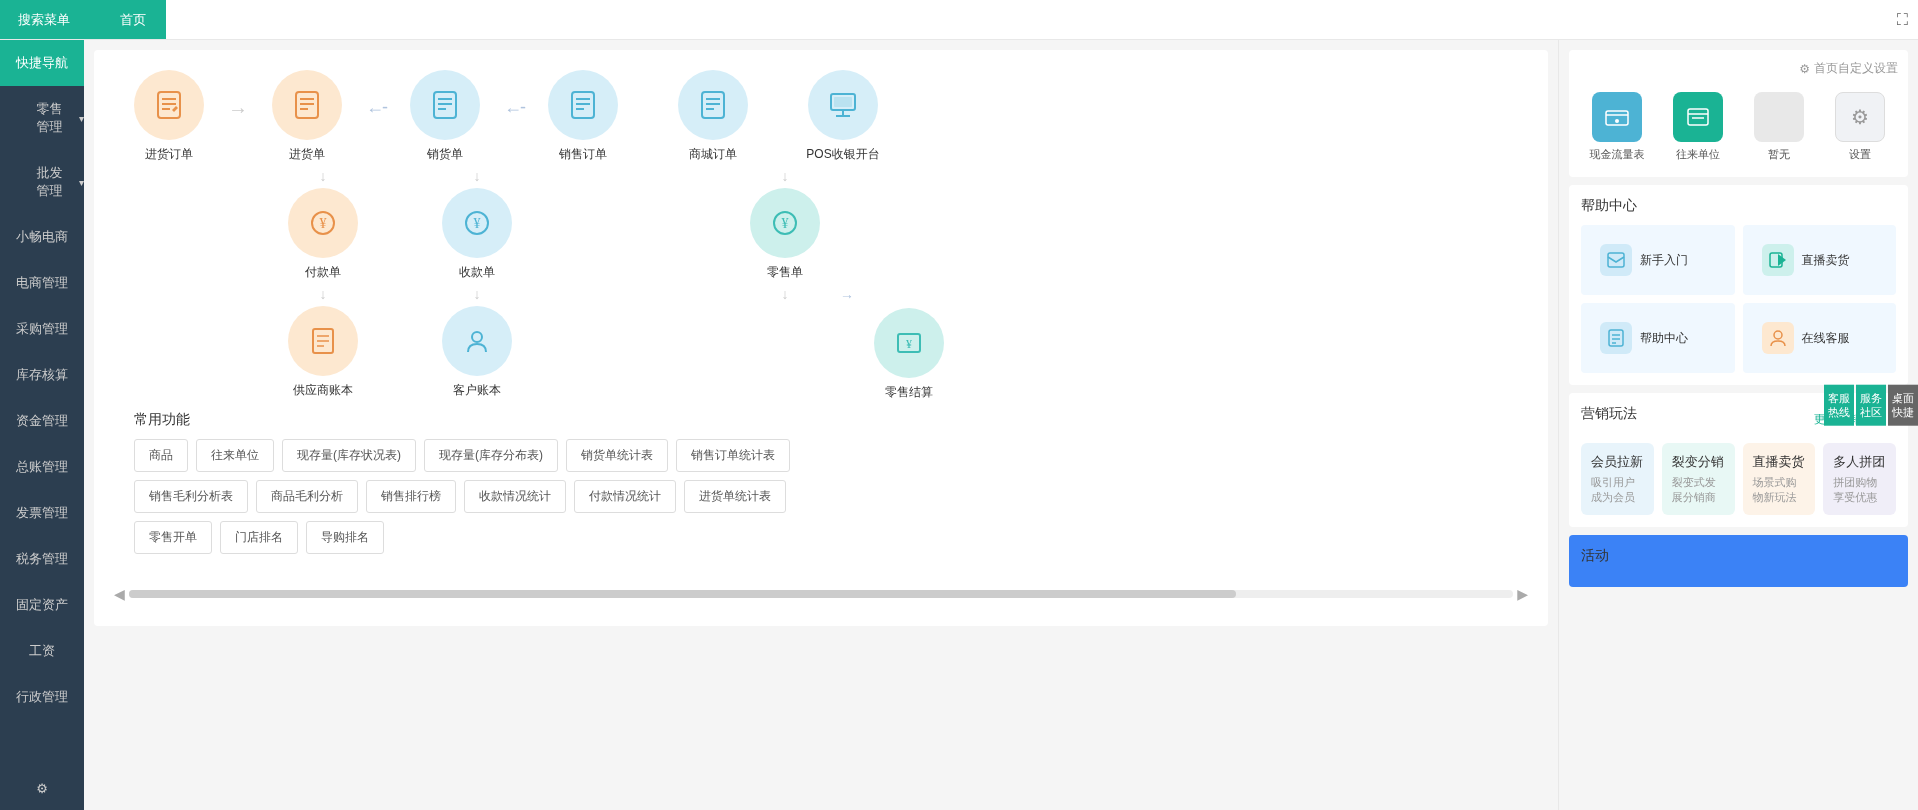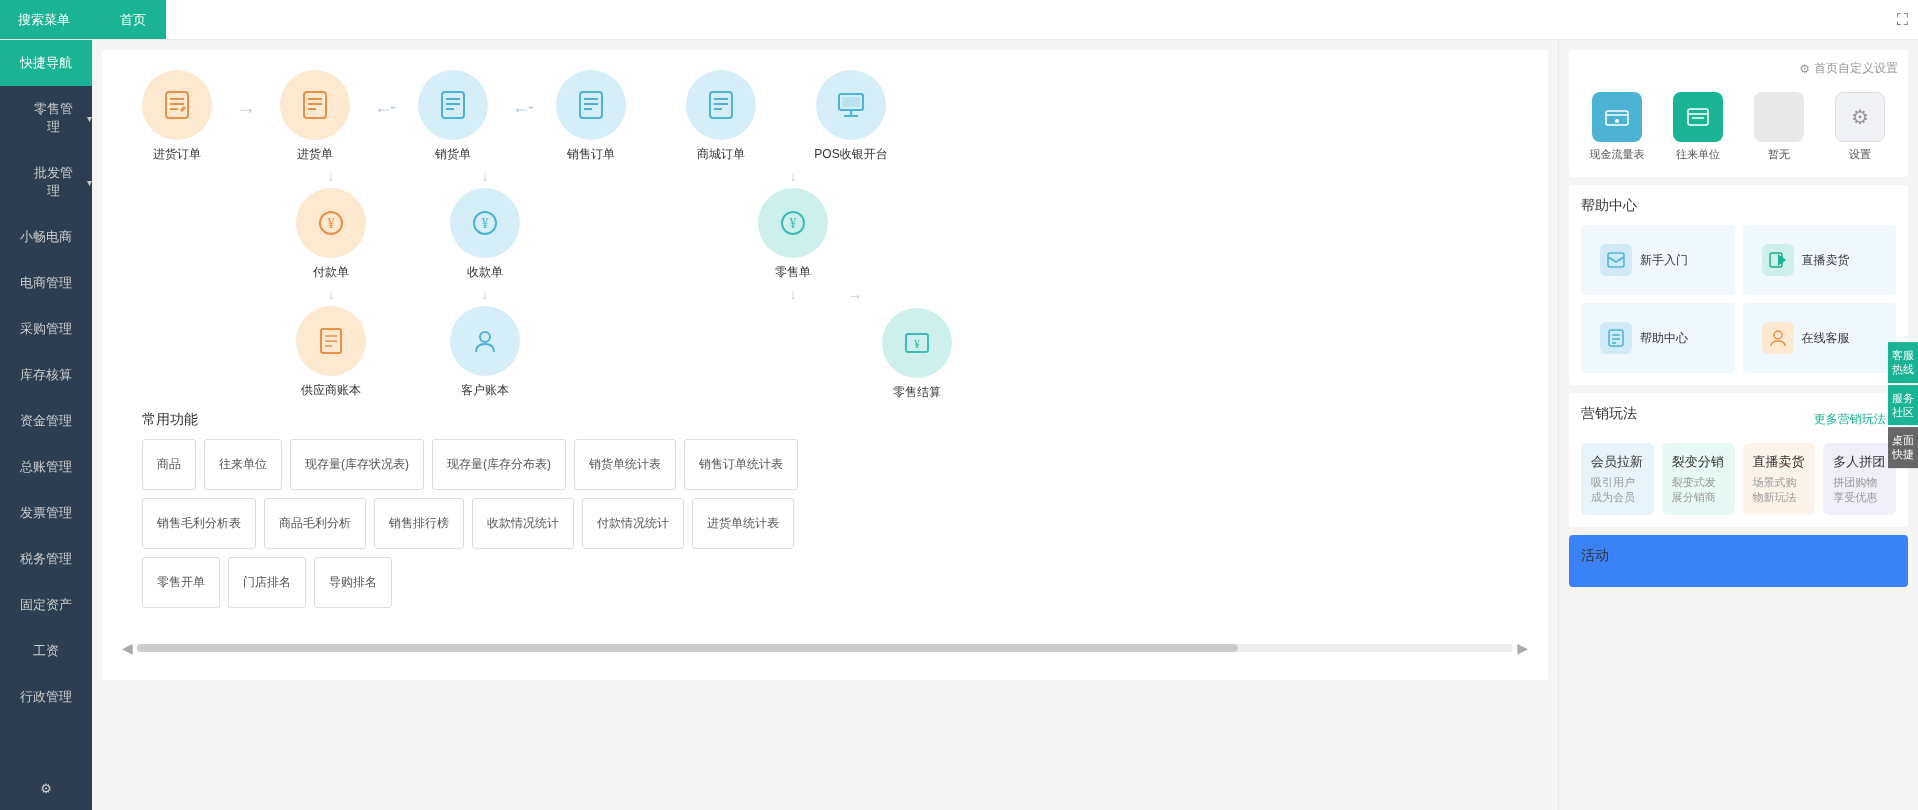--- a/index.html
+++ b/index.html
@@ -8,21 +8,21 @@
     
     .top-bar { display: flex; align-items: center; height: 40px; background: #fff; border-bottom: 1px solid #e8e8e8; flex-shrink: 0; }
     .search-menu { background: #1ab394; color: #fff; padding: 12px 18px; height: 100%; display: flex; align-items: center; font-size: 13px; cursor: pointer; min-width: 100px; }
     .tab-home { background: #1ab394; color: #fff; padding: 0 20px; height: 100%; display: flex; align-items: center; font-size: 13px; cursor: pointer; }
     .expand-btn { margin-left: auto; margin-right: 10px; cursor: pointer; color: #666; font-size: 16px; }
 
     
     .main-layout { display: flex; flex: 1; overflow: hidden; }
 
     
-    .sidebar { width: 92px; background: #2c3e50; display: flex; flex-direction: column; overflow-y: auto; flex-shrink: 0; }
+    .sidebar { width: 84px; background: #2c3e50; display: flex; flex-direction: column; overflow-y: auto; flex-shrink: 0; }
     .sidebar-item { color: #ccc; padding: 14px 0; text-align: center; cursor: pointer; font-size: 13px; position: relative; }
     .sidebar-item.active { background: #1ab394; color: #fff; }
     .sidebar-item-with-arrow { display: flex; align-items: center; justify-content: center; gap: 12px; padding-left: 32px; }
     .sidebar-arrow { font-size: 10px; }
     .sidebar-bottom { margin-top: auto; }
     .sidebar-gear { padding: 14px 0; text-align: center; color: #ccc; cursor: pointer; }
 
     
     .content-area { flex: 1; display: flex; overflow: hidden; }
 
@@ -32,21 +32,21 @@
     .flow-node { display: flex; flex-direction: column; align-items: center; width: 110px; }
     .flow-circle { width: 70px; height: 70px; border-radius: 50%; display: flex; align-items: center; justify-content: center; font-size: 22px; margin-bottom: 6px; }
     .circle-orange { background: #fde8d0; color: #e8914a; }
     .circle-blue { background: #d6eef8; color: #4db3d4; }
     .flow-label { font-size: 12px; color: #333; text-align: right; }
 
     
     .common-func { padding: 0 20px 20px; }
     .common-func-title { font-size: 14px; color: #333; margin-bottom: 10px; font-weight: 500; }
     .func-buttons { display: flex; flex-wrap: wrap; gap: 8px; margin-bottom: 8px; }
-    .func-btn { border: 1px solid #ddd; background: #fff; padding: 16px 14px; border-radius: 3px; cursor: pointer; font-size: 12px; color: #555; white-space: nowrap; }
+    .func-btn { border: 1px solid #ddd; background: #fff; padding: 7px 14px; border-radius: 3px; cursor: pointer; font-size: 12px; color: #555; white-space: nowrap; }
 
     
     .right-panel { width: 360px; background: #f5f5f5; overflow-y: auto; flex-shrink: 0; border-left: 1px solid #e8e8e8; padding: 10px; }
     .customize-setting { display: flex; justify-content: flex-end; align-items: center; gap: 4px; color: #999; font-size: 12px; margin-bottom: 10px; cursor: pointer; }
     .quick-icons { display: flex; gap: 15px; justify-content: flex-start; padding: 5px; }
     .quick-icon-item { display: flex; flex-direction: column; align-items: center; gap: 5px; cursor: pointer; width: 70px; }
     .quick-icon-box { width: 50px; height: 50px; border-radius: 8px; display: flex; align-items: center; justify-content: center; font-size: 20px; }
     .icon-box-blue { background: #4db3d4; color: #fff; }
     .icon-box-teal { background: #1ab394; color: #fff; }
     .icon-box-gray { background: #e8e8e8; color: #999; }
@@ -73,21 +73,21 @@
     .marketing-title { font-size: 13px; color: #333; font-weight: 500; margin-bottom: 4px; }
     .marketing-subtitle { font-size: 11px; color: #999; }
     .marketing-card.green-bg { background: #e8f8f5; }
     .marketing-card.orange-bg { background: #fdf3e8; }
     .marketing-card.purple-bg { background: #f0eef8; }
 
     
     .activity-section { background: #3b82f6; padding: 12px; border-radius: 4px; }
 
     
-    .side-buttons { position: fixed; right: 0; top: 50%; transform: translateY(-50%); display: flex; flex-direction: column; gap: 2px; z-index: 100; }
+    .side-buttons { position: fixed; right: 0; top: 50%; transform: translateY(-50%); display: flex; flex-direction: row; gap: 2px; z-index: 100; }
     .side-btn { width: 30px; padding: 6px 4px; background: #1ab394; color: #fff; font-size: 11px; text-align: center; cursor: pointer; line-height: 1.3; }
     .side-btn.gray { background: #666; }
 
   </style>
 </head>
 <body>
 
 <div class="top-bar">
   <div class="search-menu">搜索菜单</div>
   <div class="tab-home">首页</div>

